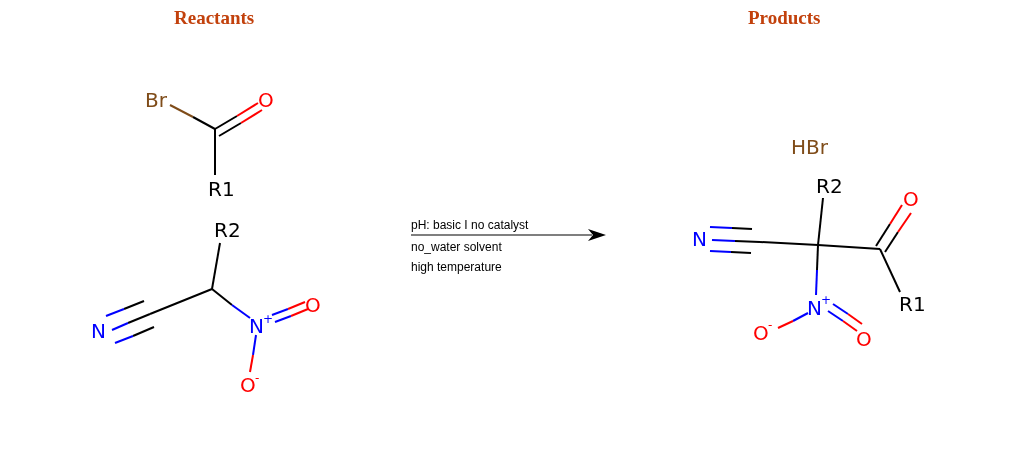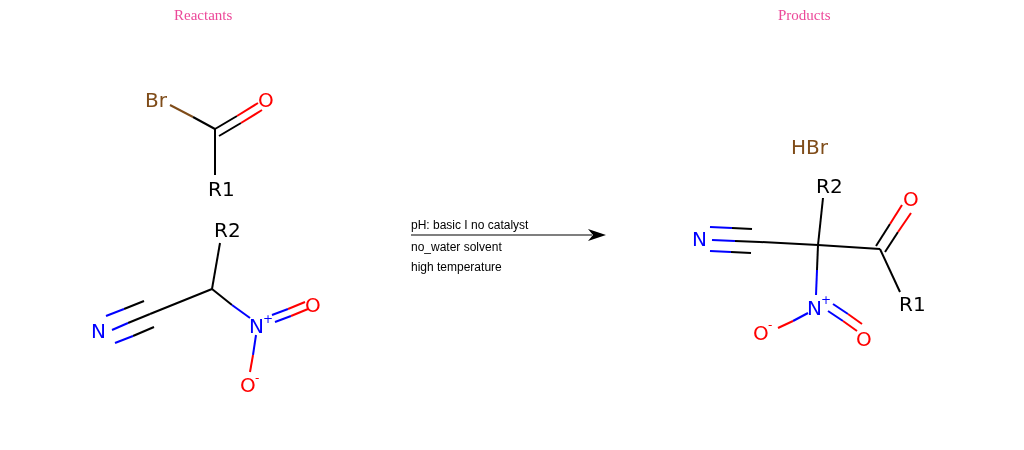--- a/index.html
+++ b/index.html
@@ -1,22 +1,22 @@
 <!DOCTYPE html>
 <html><head>
   <meta charset="utf-8">
   <style>
     html, body { margin: 0; padding: 0; background: #ffffff; }
     body { width: 1024px; height: 450px; position: relative; overflow: hidden; }
     .heading {
       position: absolute; top: 7px;
-      font-family: "Liberation Serif", serif; font-weight: normal; font-size: 15px; color: #ec4899;
+      font-family: "Liberation Serif", serif; font-weight: bold; font-size: 19px; color: #c2410c;
     }
     #reactants-heading { left: 174px; }
-    #products-heading { left: 778px; }
+    #products-heading { left: 748px; }
     svg { position: absolute; left: 0; top: 0; }
     .atom { font-family: "DejaVu Sans", sans-serif; font-size: 20px; }
     .sup { font-family: "DejaVu Sans", sans-serif; font-size: 12px; }
     .cond { font-family: "Liberation Sans", sans-serif; font-size: 12px; fill: #000; }
   </style>
 </head>
 <body>
 
 <div id="reactants-heading" class="heading">Reactants</div>
 <div id="products-heading" class="heading">Products</div>

